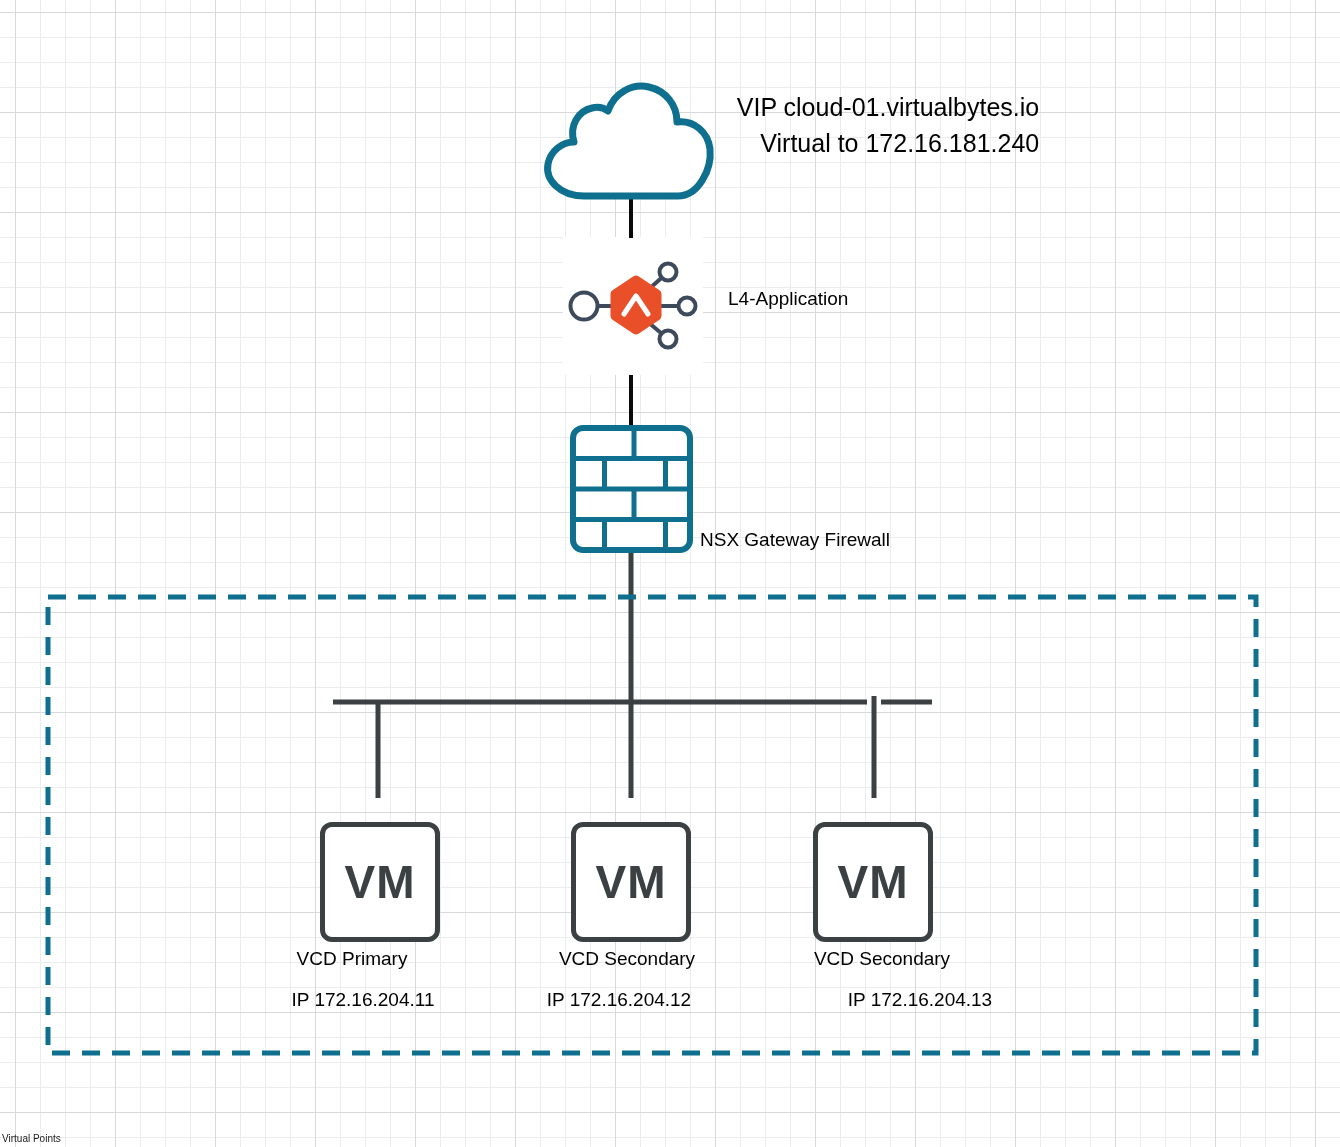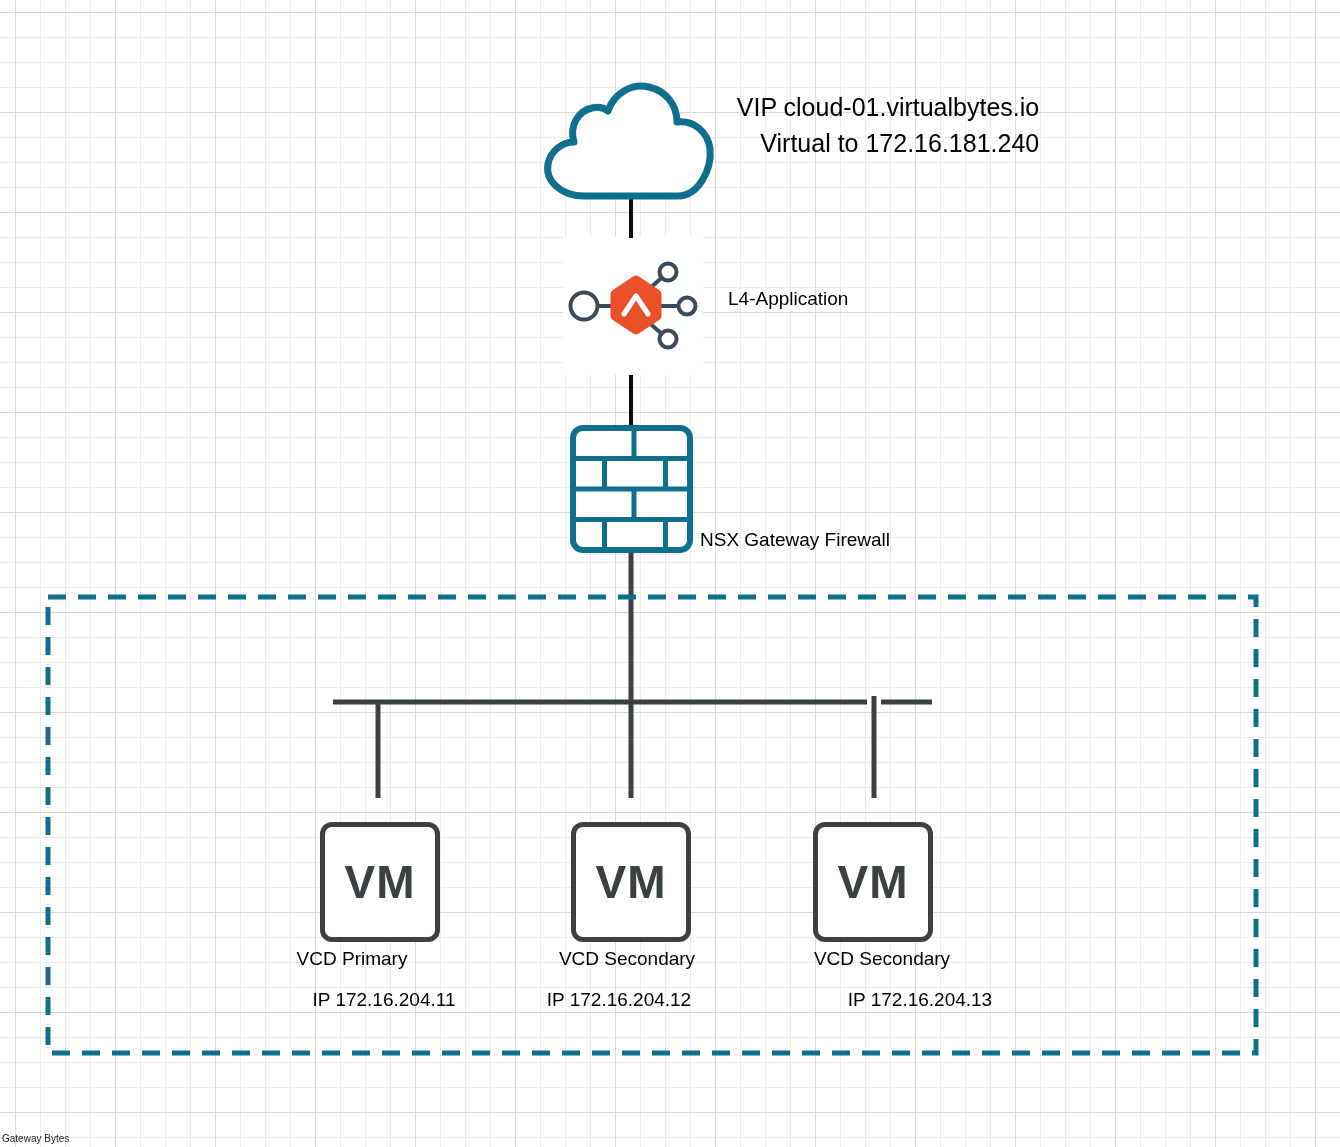--- a/index.html
+++ b/index.html
@@ -122,23 +122,23 @@
     <span>VM</span>
   </div>
   <div class="vm-box" style="left:571px;">
     <span>VM</span>
   </div>
   <div class="vm-box" style="left:813px;">
     <span>VM</span>
   </div>
 
   <div class="txt centered" style="left:352px;top:944px;">VCD Primary</div>
-  <div class="txt centered" style="left:384px;top:985px;text-align:center;">IP 172.16.204.11</div>
+  <div class="txt centered" style="left:363px;top:985px;text-align:center;">IP 172.16.204.11</div>
 
   <div class="txt centered" style="left:627px;top:944px;">VCD Secondary</div>
   <div class="txt centered" style="left:619px;top:985px;">IP 172.16.204.12</div>
 
   <div class="txt centered" style="left:882px;top:944px;">VCD Secondary</div>
   <div class="txt centered" style="left:920px;top:985px;">IP 172.16.204.13</div>
 
-  <div class="watermark">Gateway Bytes</div>
+  <div class="watermark">Virtual Points</div>
 
 </div>
 
 </body></html>

